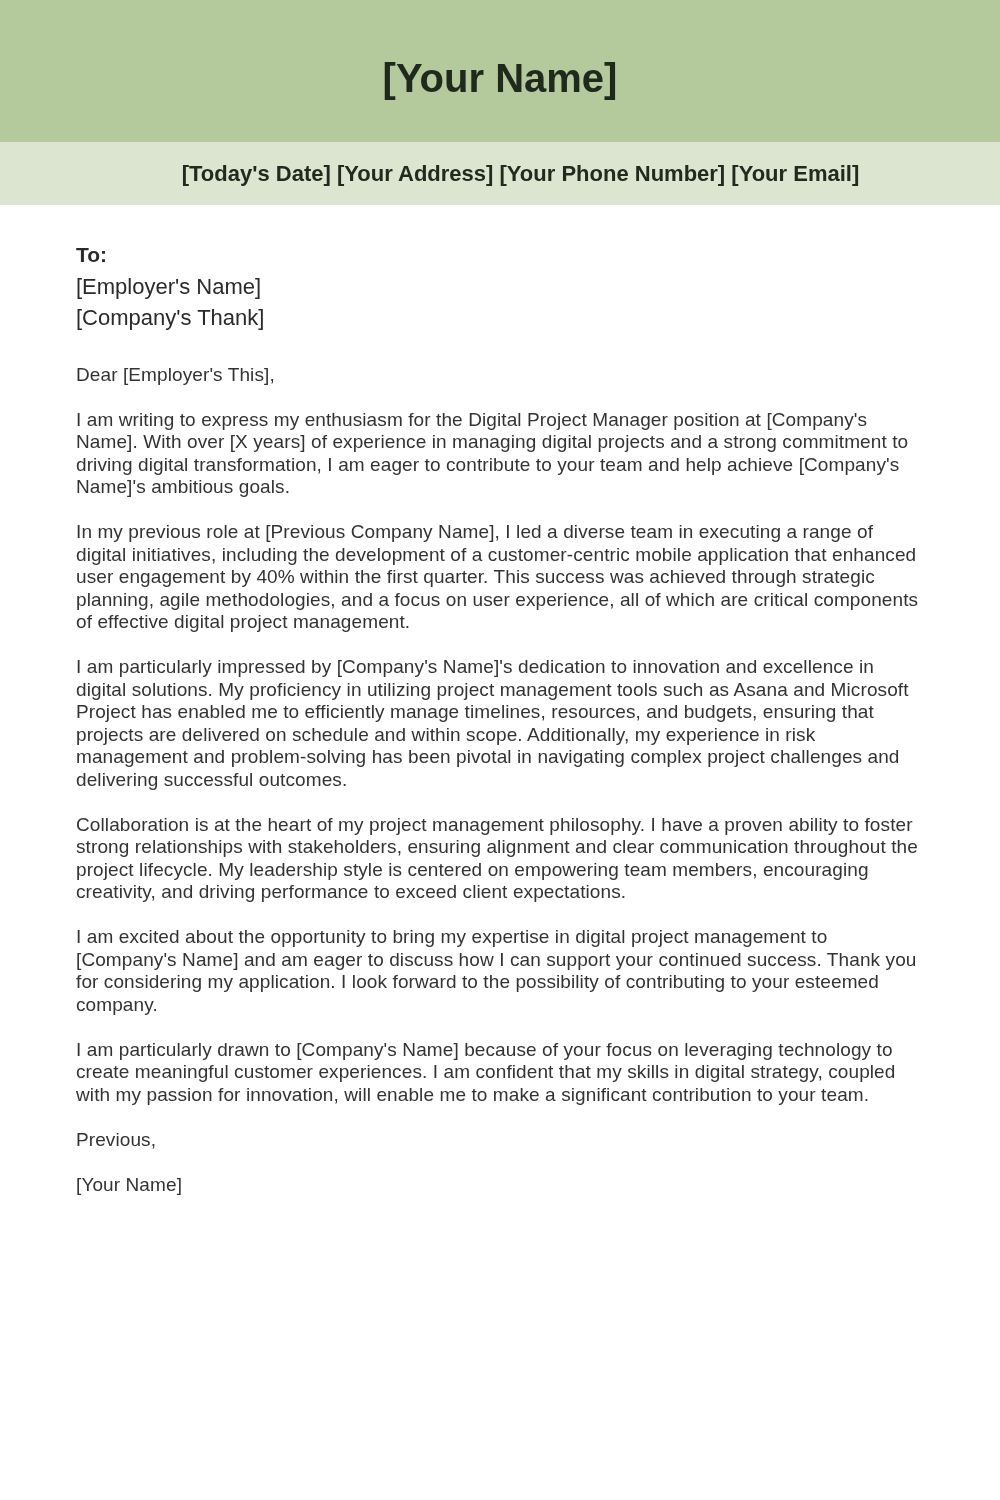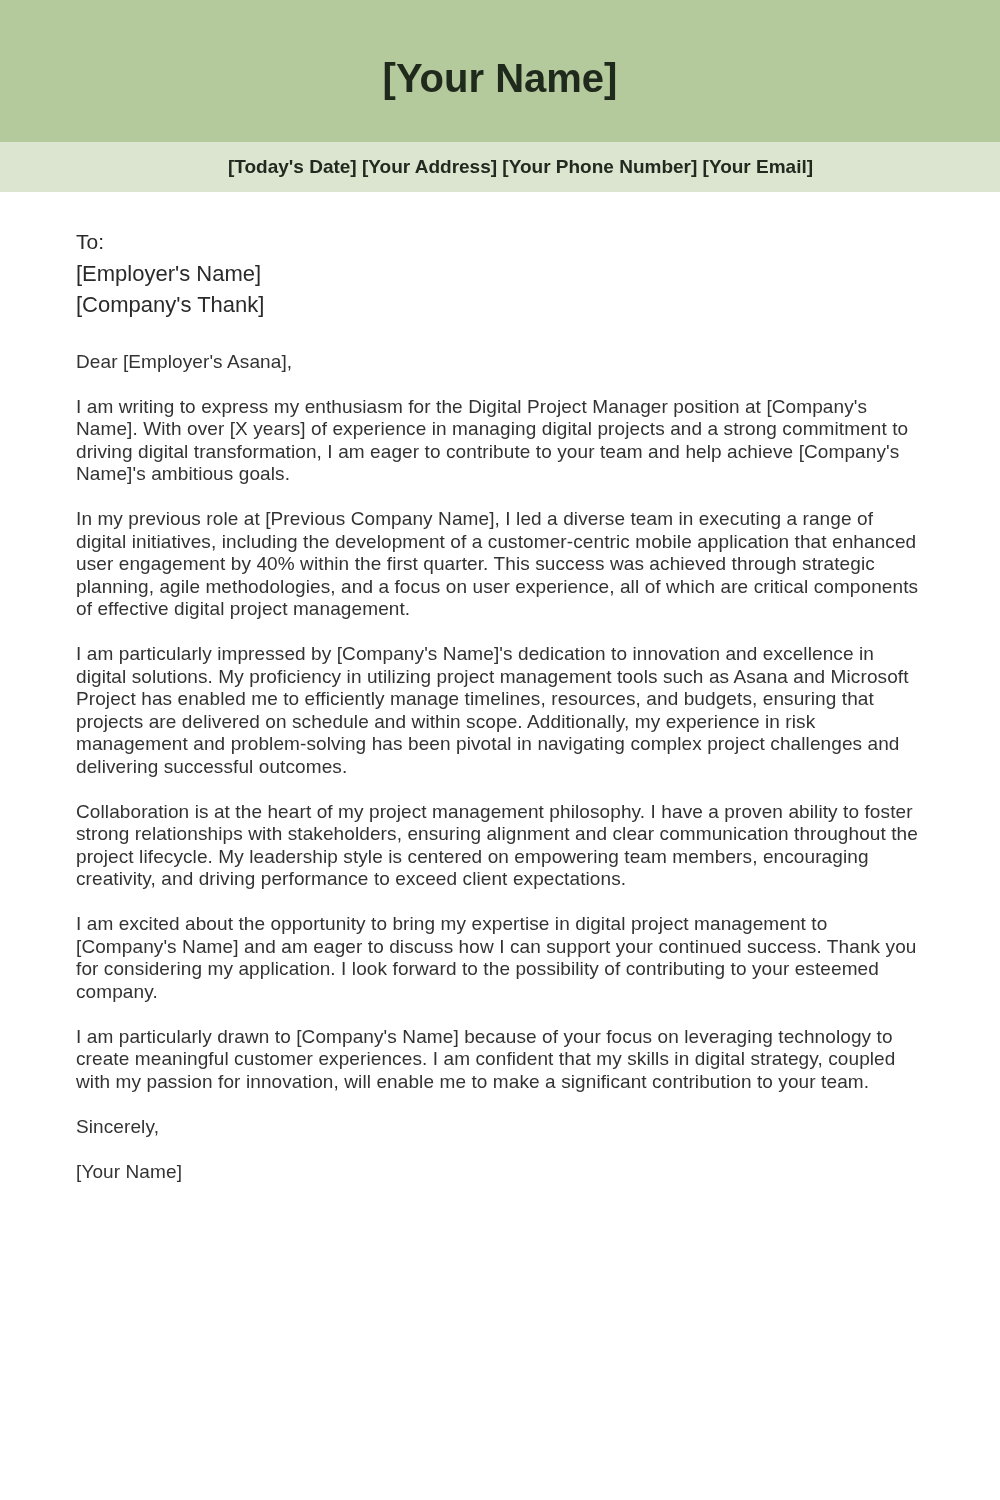--- a/index.html
+++ b/index.html
@@ -20,38 +20,38 @@
   }
   .header h1 {
     margin: 0;
     font-size: 40px;
     font-weight: 700;
     color: #1f2a1c;
     padding-top: 14px;
   }
   .contact-bar {
     background: #dce5d0;
-    height: 50px;
+    height: 63px;
     display: flex;
     align-items: center;
     justify-content: center;
-    font-size: 19px;
+    font-size: 22px;
     font-weight: 700;
     color: #222a20;
     padding-left: 41px;
   }
   .body {
     padding: 34px 76px 0 76px;
   }
   .recipient {
     font-size: 22px;
     line-height: 31.5px;
     color: #2a2a2a;
   }
-  .recipient .to { font-weight: 400; font-size: 21px; }
+  .recipient .to { font-weight: 700; font-size: 21px; }
   .recipient .line { font-weight: 400; }
   .para {
     font-size: 19px;
     line-height: 22.5px;
     margin: 0 0 22.5px 0;
     color: #333333;
     letter-spacing: 0.1px;
   }
   .salutation { margin-top: 30px; }
 </style>
@@ -65,22 +65,22 @@
   <span>[Today's Date] [Your Address] [Your Phone Number] [Your Email]</span>
 </div>
 
 <div class="body">
   <div class="recipient">
     <div class="to">To:</div>
     <div class="line">[Employer's Name]</div>
     <div class="line">[Company's Thank]</div>
   </div>
 
-  <p class="para salutation">Dear [Employer's Asana],</p>
+  <p class="para salutation">Dear [Employer's This],</p>
   <p class="para">I am writing to express my enthusiasm for the Digital Project Manager position at [Company's Name]. With over [X years] of experience in managing digital projects and a strong commitment to driving digital transformation, I am eager to contribute to your team and help achieve [Company's Name]'s ambitious goals.</p>
   <p class="para">In my previous role at [Previous Company Name], I led a diverse team in executing a range of digital initiatives, including the development of a customer-centric mobile application that enhanced user engagement by 40% within the first quarter. This success was achieved through strategic planning, agile methodologies, and a focus on user experience, all of which are critical components of effective digital project management.</p>
   <p class="para">I am particularly impressed by [Company's Name]'s dedication to innovation and excellence in digital solutions. My proficiency in utilizing project management tools such as Asana and Microsoft Project has enabled me to efficiently manage timelines, resources, and budgets, ensuring that projects are delivered on schedule and within scope. Additionally, my experience in risk management and problem-solving has been pivotal in navigating complex project challenges and delivering successful outcomes.</p>
   <p class="para">Collaboration is at the heart of my project management philosophy. I have a proven ability to foster strong relationships with stakeholders, ensuring alignment and clear communication throughout the project lifecycle. My leadership style is centered on empowering team members, encouraging creativity, and driving performance to exceed client expectations.</p>
   <p class="para">I am excited about the opportunity to bring my expertise in digital project management to [Company's Name] and am eager to discuss how I can support your continued success. Thank you for considering my application. I look forward to the possibility of contributing to your esteemed company.</p>
   <p class="para">I am particularly drawn to [Company's Name] because of your focus on leveraging technology to create meaningful customer experiences. I am confident that my skills in digital strategy, coupled with my passion for innovation, will enable me to make a significant contribution to your team.</p>
-  <p class="para">Sincerely,</p>
+  <p class="para">Previous,</p>
   <p class="para">[Your Name]</p>
 </div>
 
 </body></html>

